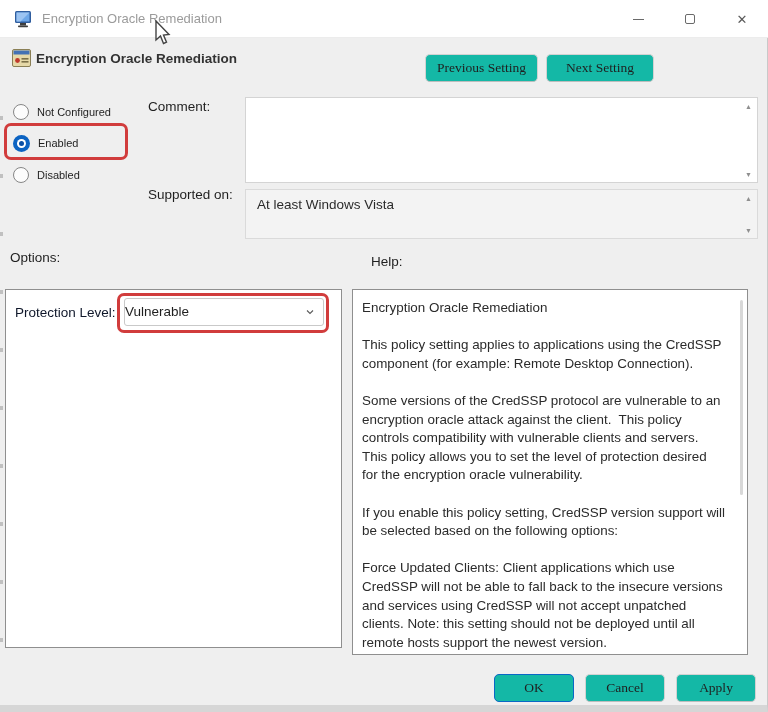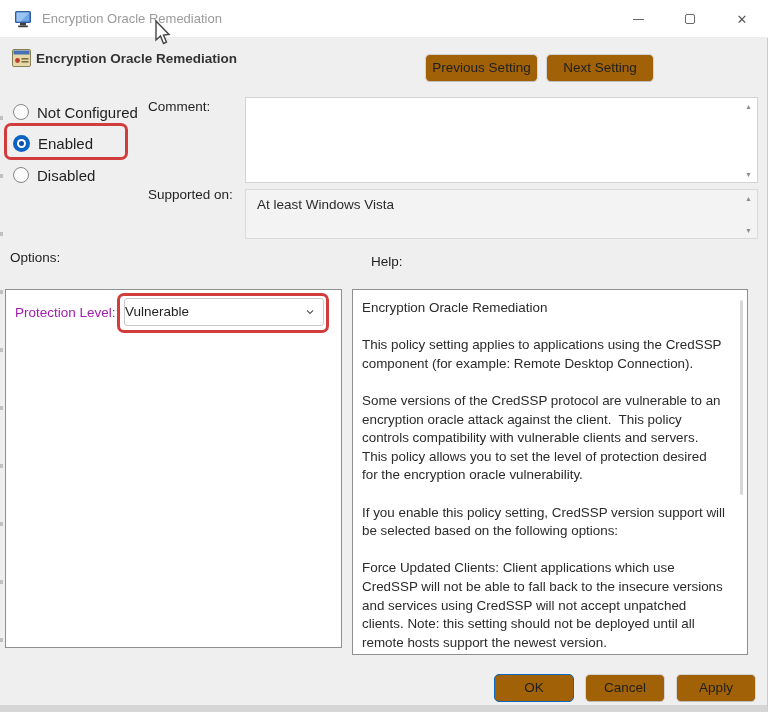--- a/index.html
+++ b/index.html
@@ -40,30 +40,30 @@
   .glyph-max { width:10px; height:10px; border:1px solid #6a6a6a; border-radius:2px; display:block; }
   .glyph-close { font-size:13px; color:#5a5a5a; line-height:1; }
   
   .cursor { position:absolute; left:153px; top:20px; width:18px; height:26px; z-index:50; }
   
   .header-icon { position:absolute; left:12px; top:49px; width:19px; height:18px; }
   .header-title {
     position:absolute; left:36px; top:51px; font-size:13.5px; font-weight:bold; color:#333;
   }
   .btn {
-    position:absolute; height:28px; background:#a16207;
+    position:absolute; height:28px; background:#14b8a6;
     border:1px solid #d2d2d2; border-bottom-color:#bdbdbd; border-radius:5px;
     font-size:13.5px; color:#1f1f1f; text-align:center; line-height:26px; cursor:default;
-    font-family:Liberation Sans, sans-serif;
+    font-family:Liberation Serif, serif;
   }
   .btn-prev { left:425px; top:54px; width:113px; }
   .btn-next { left:546px; top:54px; width:108px; }
   
   .radio-row { position:absolute; left:13px; display:flex; align-items:center; gap:8px; height:18px; }
-  .radio-row .lbl { font-size:15px; color:#1f1f1f; }
+  .radio-row .lbl { font-size:11px; color:#1f1f1f; }
   .radio-off {
     width:16px; height:16px; border-radius:50%; background:#fcfcfc; border:1px solid #868686; flex:0 0 auto;
   }
   .radio-on {
     width:17px; height:17px; border-radius:50%; background:#0c63c2; display:grid; place-items:center; flex:0 0 auto;
   }
   .radio-on .ring { width:9px; height:9px; border-radius:50%; background:#ffffff; display:grid; place-items:center; }
   .radio-on .dot { width:5px; height:5px; border-radius:50%; background:#0a4fa5; }
   .annotation-box {
     position:absolute; border:3px solid #d13c3c; border-radius:7px; pointer-events:none; z-index:10;
@@ -81,21 +81,21 @@
     position:absolute; left:245px; top:189px; width:513px; height:50px;
     background:#f3f3f3; border:1px solid #dadada; font-size:13.5px; color:#2b2b2b;
     padding:7px 18px 20px 11px;
   }
   .scroll-arrow { position:absolute; font-size:7px; color:#8f8f8f; line-height:1; }
   
   .options-panel {
     position:absolute; left:5px; top:289px; width:337px; height:359px;
     background:#ffffff; border:1px solid #8f8f8f;
   }
-  .protection-label { position:absolute; left:9px; top:15px; font-size:13.5px; color:#a21caf; }
+  .protection-label { position:absolute; left:9px; top:15px; font-size:13.5px; color:#0f172a; }
   .dropdown {
     position:absolute; left:118px; top:8px; width:200px; height:28px;
     background:#ffffff; border:1px solid #c9c9c9; border-radius:3px;
     font-size:13.5px; color:#1f1f1f; line-height:26px; cursor:default;
   }
   .dropdown .chev {
     position:absolute; right:9px; top:9px; width:8px; height:8px;
   }
   .help-panel {
     position:absolute; left:352px; top:289px; width:396px; height:366px;

